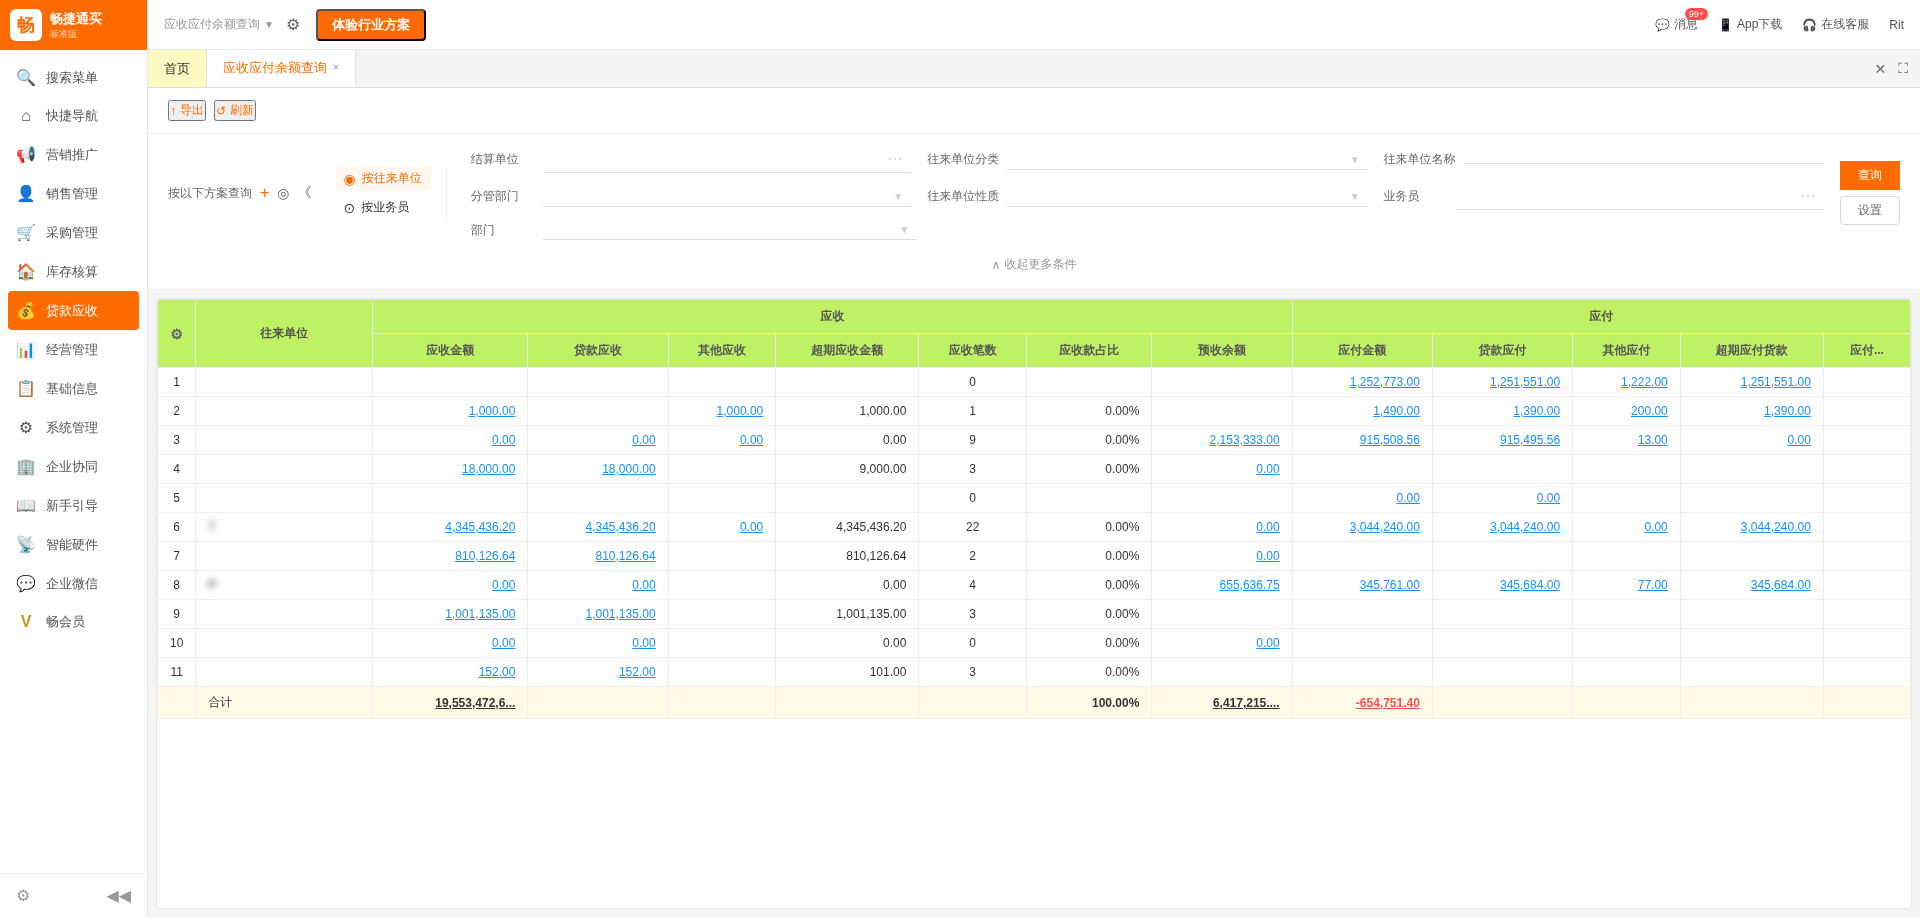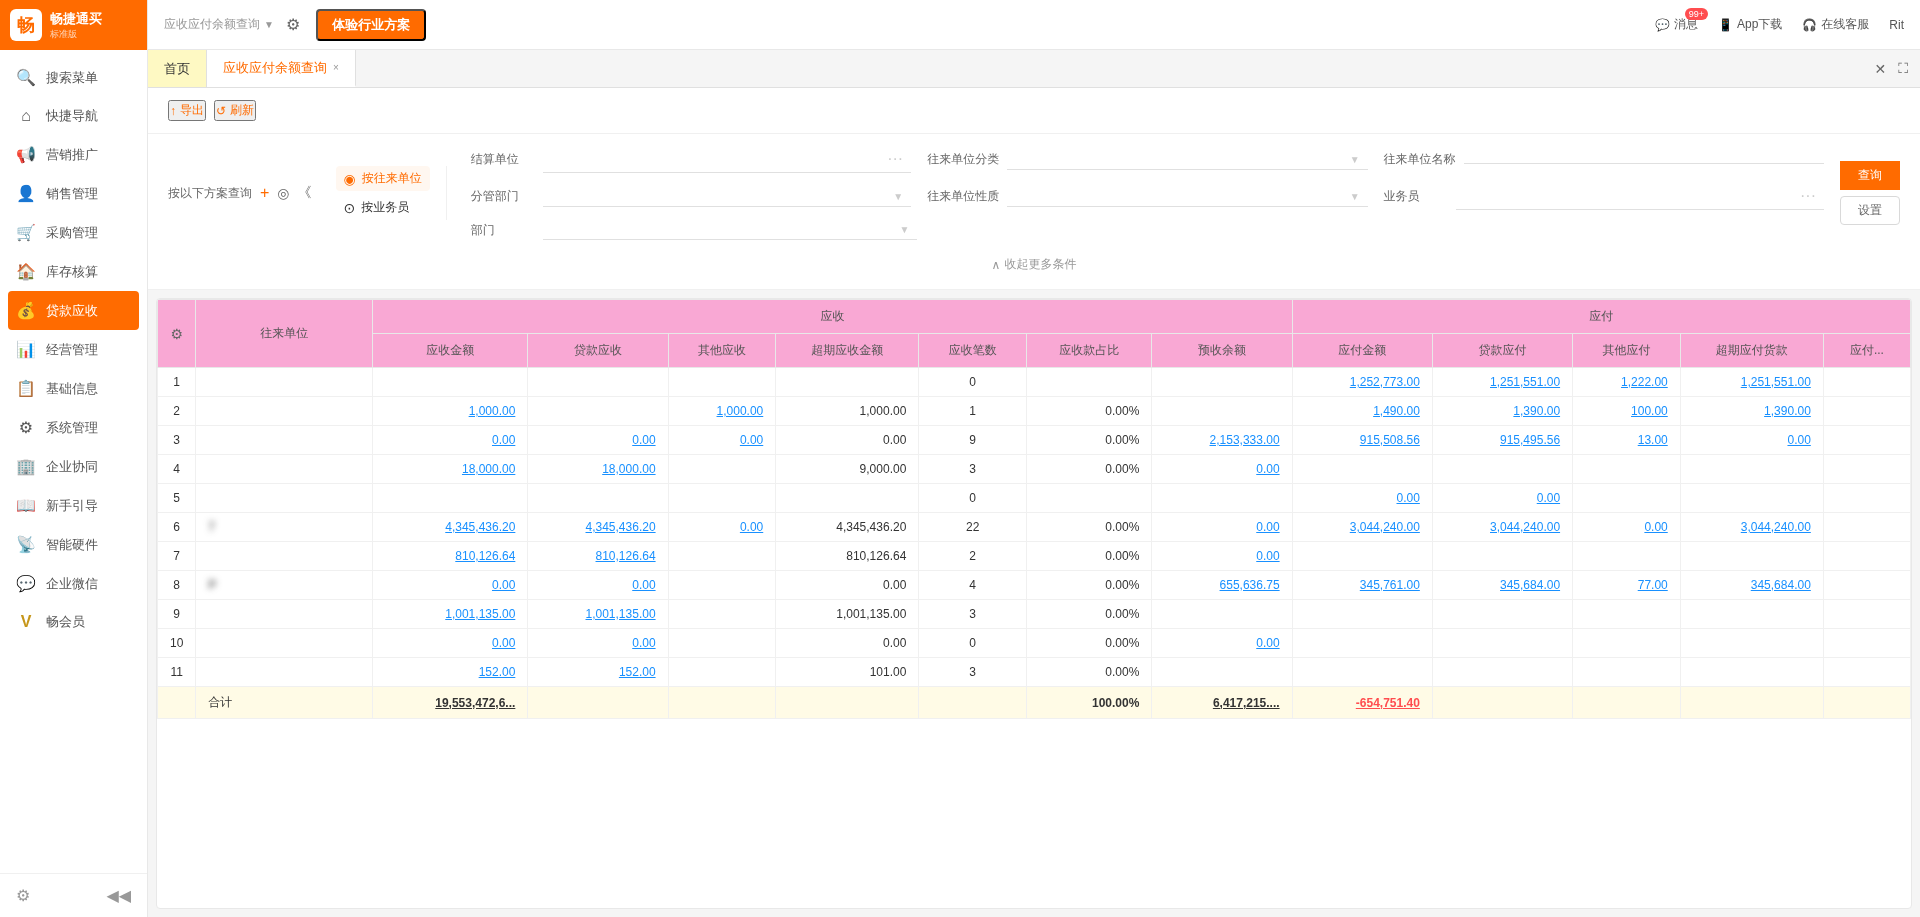--- a/index.html
+++ b/index.html
@@ -147,22 +147,22 @@
 
     
     .table-container {
       flex: 1; overflow: auto; margin: 8px; background: #fff; border-radius: 4px;
       border: 1px solid #e8e8e8;
     }
     .data-table {
       width: 100%; border-collapse: collapse; font-size: 12px;
     }
     .data-table th {
-      background: #f9a8d4; border: 1px solid #e8e8e8; padding: 8px 12px;
-      text-align: center; color: #555; font-weight: normal; white-space: nowrap; position: sticky; top: 0; margin-top: 29px;
+      background: #bef264; border: 1px solid #e8e8e8; padding: 8px 12px;
+      text-align: center; color: #555; font-weight: bold; white-space: nowrap; position: sticky; top: 0; margin-top: 29px;
     }
     .data-table td {
       border: 1px solid #f0f0f0; padding: 7px 12px;
       text-align: right; color: #333; white-space: nowrap;
     }
     .data-table td.text-left { text-align: left; }
     .data-table td.text-center { text-align: center; }
     .link-value { color: #1890ff; text-decoration: underline; cursor: pointer; }
     .row-index { color: #999; text-align: center; }
 
@@ -450,21 +450,21 @@
             <td class="text-left" style="filter: blur(3px); user-select: none;"></td>
             <td class=" link-value" style="text-decoration: underline; cursor: pointer; color: rgb(24, 144, 255);">1,000.00</td>
             <td></td>
             <td class=" link-value" style="text-decoration: underline; cursor: pointer; color: rgb(24, 144, 255);">1,000.00</td>
             <td>1,000.00</td>
             <td class="text-center">1</td>
             <td>0.00%</td>
             <td></td>
             <td class=" link-value" style="text-decoration: underline; cursor: pointer; color: rgb(24, 144, 255);">1,490.00</td>
             <td class=" link-value" style="text-decoration: underline; cursor: pointer; color: rgb(24, 144, 255);">1,390.00</td>
-            <td class=" link-value" style="text-decoration: underline; cursor: pointer; color: rgb(24, 144, 255);">100.00</td>
+            <td class=" link-value" style="text-decoration: underline; cursor: pointer; color: rgb(24, 144, 255);">200.00</td>
             <td class=" link-value" style="text-decoration: underline; cursor: pointer; color: rgb(24, 144, 255);">1,390.00</td>
             <td></td>
           </tr>
           <tr>
             <td class="text-center row-index">3</td>
             <td class="text-left" style="filter: blur(3px); user-select: none;"></td>
             <td class=" link-value" style="text-decoration: underline; cursor: pointer; color: rgb(24, 144, 255);">0.00</td>
             <td class=" link-value" style="text-decoration: underline; cursor: pointer; color: rgb(24, 144, 255);">0.00</td>
             <td class=" link-value" style="text-decoration: underline; cursor: pointer; color: rgb(24, 144, 255);">0.00</td>
             <td>0.00</td>

